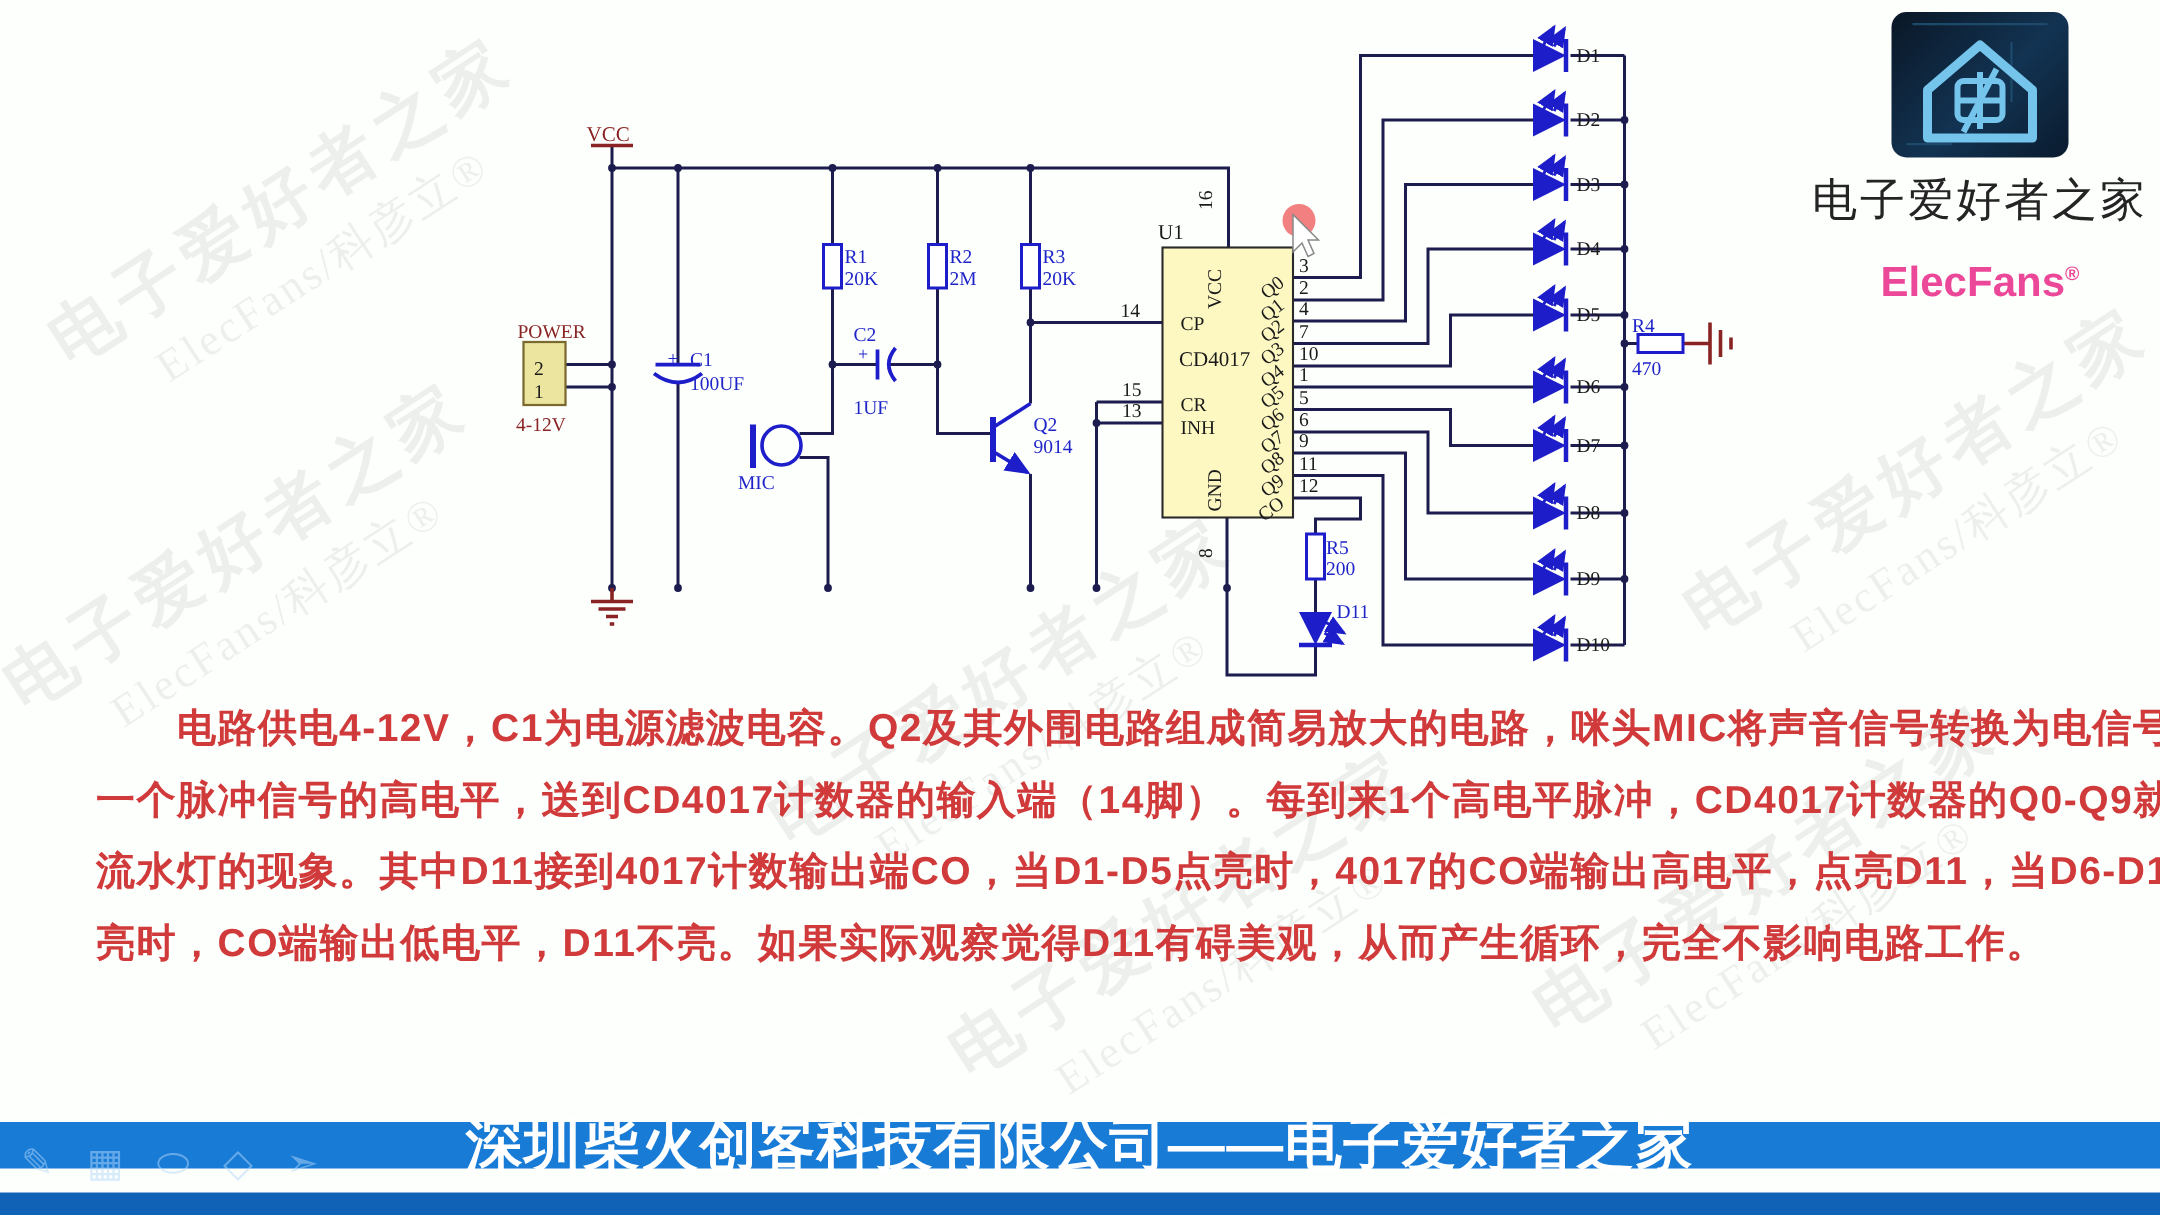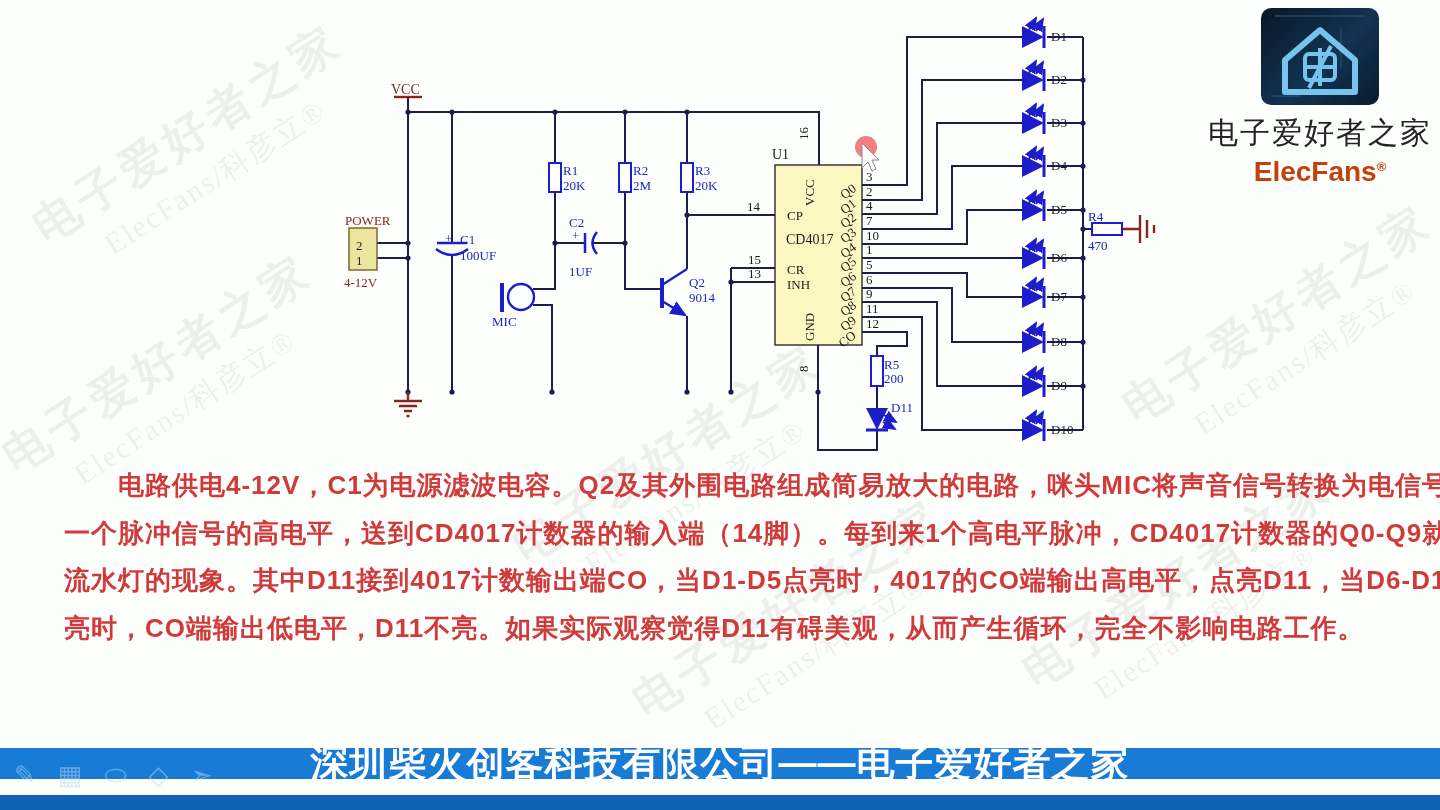--- a/index.html
+++ b/index.html
@@ -14,21 +14,21 @@
   .schem{position:absolute;left:0;top:0;z-index:2;}
   .schem text{font-family:"Liberation Serif",serif;fill:#1a1a1a;}
   .schem .blue{fill:#1f24c8;}
   .schem .dkred{fill:#8a2323;}
   
   .logo{position:absolute;left:1200px;top:8px;width:240px;text-align:center;z-index:2;}
   .logo .box{width:118px;height:97px;margin:0 auto;border-radius:10px;
              background:linear-gradient(135deg,#0a1726 0%,#123352 55%,#0a1b2e 100%);
              display:flex;align-items:center;justify-content:center;}
   .logo .title{font-size:30px;color:#242424;margin-top:8px;letter-spacing:2px;}
-  .logo .brand{font-size:28px;font-weight:700;color:#c2410c;margin-top:2px;}
+  .logo .brand{font-size:28px;font-weight:700;color:#ec4899;margin-top:18px;}
   .logo .brand sup{font-size:13px;}
   
   .desc{position:absolute;left:64px;top:462px;width:1336px;z-index:2;}
   .desc div{height:47.5px;line-height:47.5px;font-size:26px;font-weight:700;color:#d13a3a;
             letter-spacing:1px;white-space:nowrap;}
   
   .banner{position:absolute;left:0;top:748px;width:1440px;height:31px;background:#187bd6;
           display:flex;align-items:center;justify-content:center;z-index:3;}
   .banner .txt{font-size:38px;font-weight:700;color:#fff;letter-spacing:1px;}
   .strip{position:absolute;left:0;top:795px;width:1440px;height:15px;background:#0f62b5;z-index:3;}

